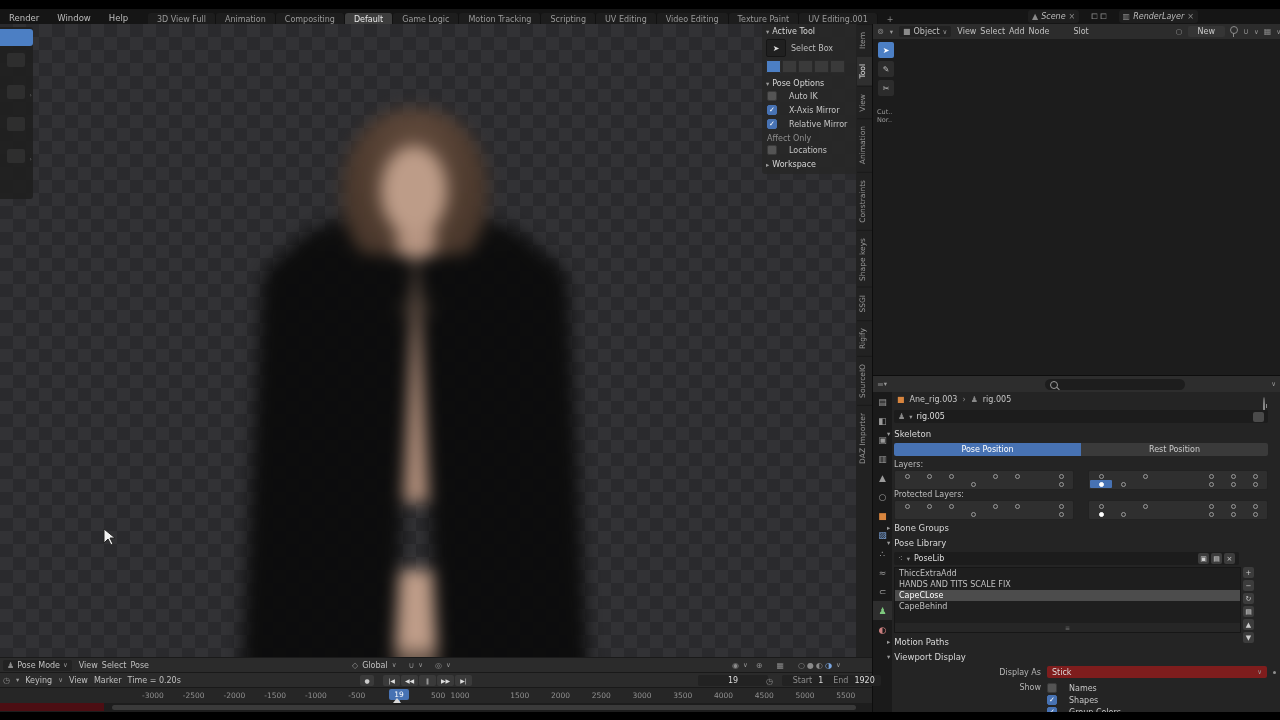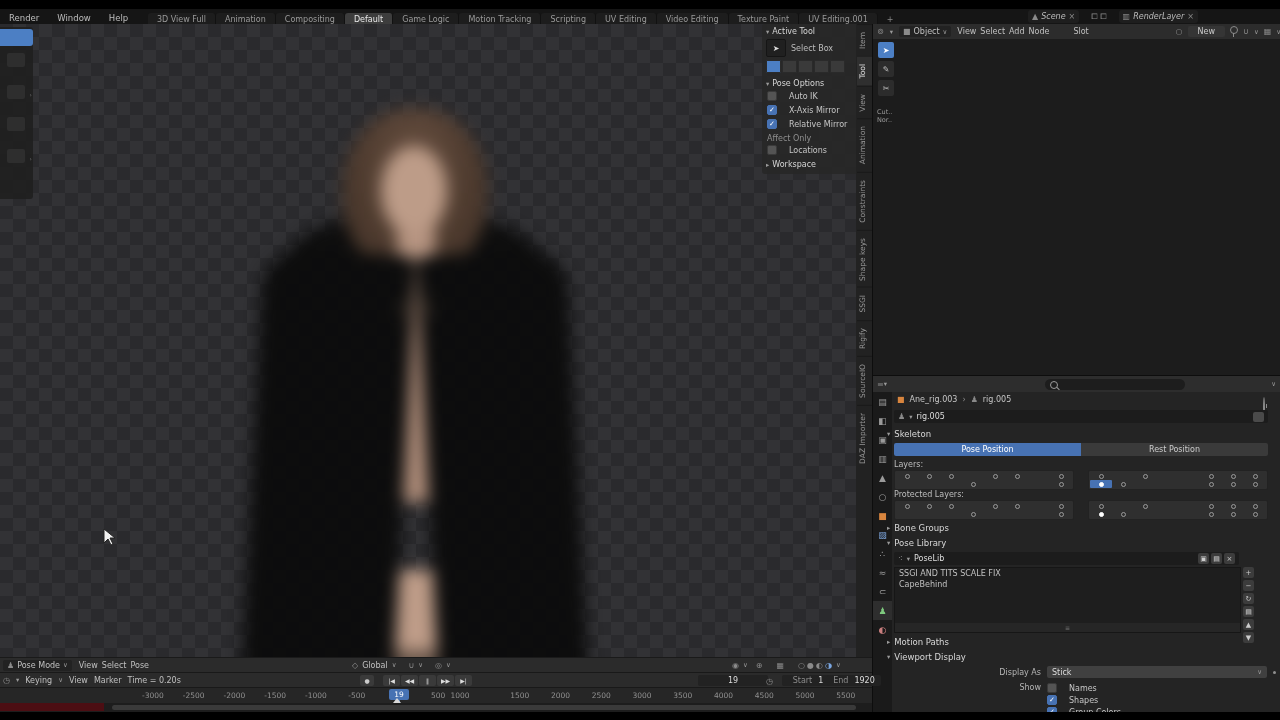--- a/index.html
+++ b/index.html
@@ -117,21 +117,21 @@
     display:flex;align-items:center;gap:4px;padding:0 4px;box-sizing:border-box;}
   .mini-btn{width:11px;height:11px;background:#3c3c3c;border-radius:2px;display:flex;align-items:center;
     justify-content:center;font-size:7px;color:#ccc;}
   #pose-list{left:21px;top:191px;width:345px;height:56px;background:#1e1e1e;border:1px solid #161616;overflow:hidden;}
   .pose-item{height:11px;display:flex;align-items:center;padding:0 4px;font-size:8px;color:#c0c0c0;}
   .pose-item.sel{background:#4c4c4c;color:#fff;}
   #pose-footer{left:21px;top:247px;width:345px;height:9px;background:#262626;border:1px solid #161616;border-top:none;
     display:flex;align-items:center;justify-content:center;color:#777;font-size:6px;}
   #pose-ops{left:370px;top:191px;width:13px;display:flex;flex-direction:column;gap:2px;}
   .dotA{position:absolute;right:5px;width:3px;height:3px;border-radius:50%;background:#8f8f8f;}
-  .field{background:#404040;border-radius:2px;height:12px;display:flex;align-items:center;padding:0 5px;font-size:8px;color:#ddd;text-align:right;}
+  .field{background:#7f1d1d;border-radius:2px;height:12px;display:flex;align-items:center;padding:0 5px;font-size:8px;color:#ddd;text-align:right;}
   .rlabel{font-size:8px;color:#b5b5b5;position:absolute;text-align:right;width:80px;}
 
   
   #vp-footer{left:0;top:657px;width:872px;height:15px;background:#2b2b2b;display:flex;align-items:center;gap:7px;padding-left:3px;box-sizing:border-box;border-top:1px solid #1a1a1a;}
   #vp-footer .menu{font-size:8px;color:#c0c0c0;}
   #tl-header{left:0;top:672px;width:872px;height:15px;background:#2b2b2b;border-top:1px solid #191919;display:flex;align-items:center;gap:6px;padding-left:3px;box-sizing:border-box;}
   #tl-header .menu{font-size:8px;color:#c0c0c0;}
   #playback{position:absolute;left:383px;display:flex;gap:1px;}
   #playback .pb{min-width:13px;height:11px;background:#3a3a3a;border-radius:2px;display:flex;align-items:center;justify-content:center;font-size:6px;color:#ddd;padding:0 2px;}
   #rec-btn{position:absolute;left:360px;width:14px;height:11px;background:#3a3a3a;border-radius:2px;color:#ccc;font-size:6px;display:flex;align-items:center;justify-content:center;}
@@ -545,21 +545,23 @@
     <span class="wicon">⁖</span>
     <span class="caret">▾</span>
     <span style="font-size:8px;color:#ddd;">PoseLib</span>
     <span id="action-ops" style="margin-left:auto;display:flex;gap:2px;">
         <span class="mini-btn">▣</span>
         <span class="mini-btn">▤</span>
         <span class="mini-btn">×</span>
       </span>
   </div>
   <div id="pose-list" class="abs">
-      <div class="pose-item">SSGI AND TITS SCALE FIX</div>
+      <div class="pose-item">ThiccExtraAdd</div>
+      <div class="pose-item">HANDS AND TITS SCALE FIX</div>
+      <div class="pose-item sel">CapeCLose</div>
       <div class="pose-item">CapeBehind</div>
     </div>
   <div id="pose-footer" class="abs">
     <span>≡</span>
   </div>
   <div id="pose-ops" class="abs">
       <div class="mini-btn">+</div>
       <div class="mini-btn">−</div>
       <div class="mini-btn">↻</div>
       <div class="mini-btn">▤</div>

